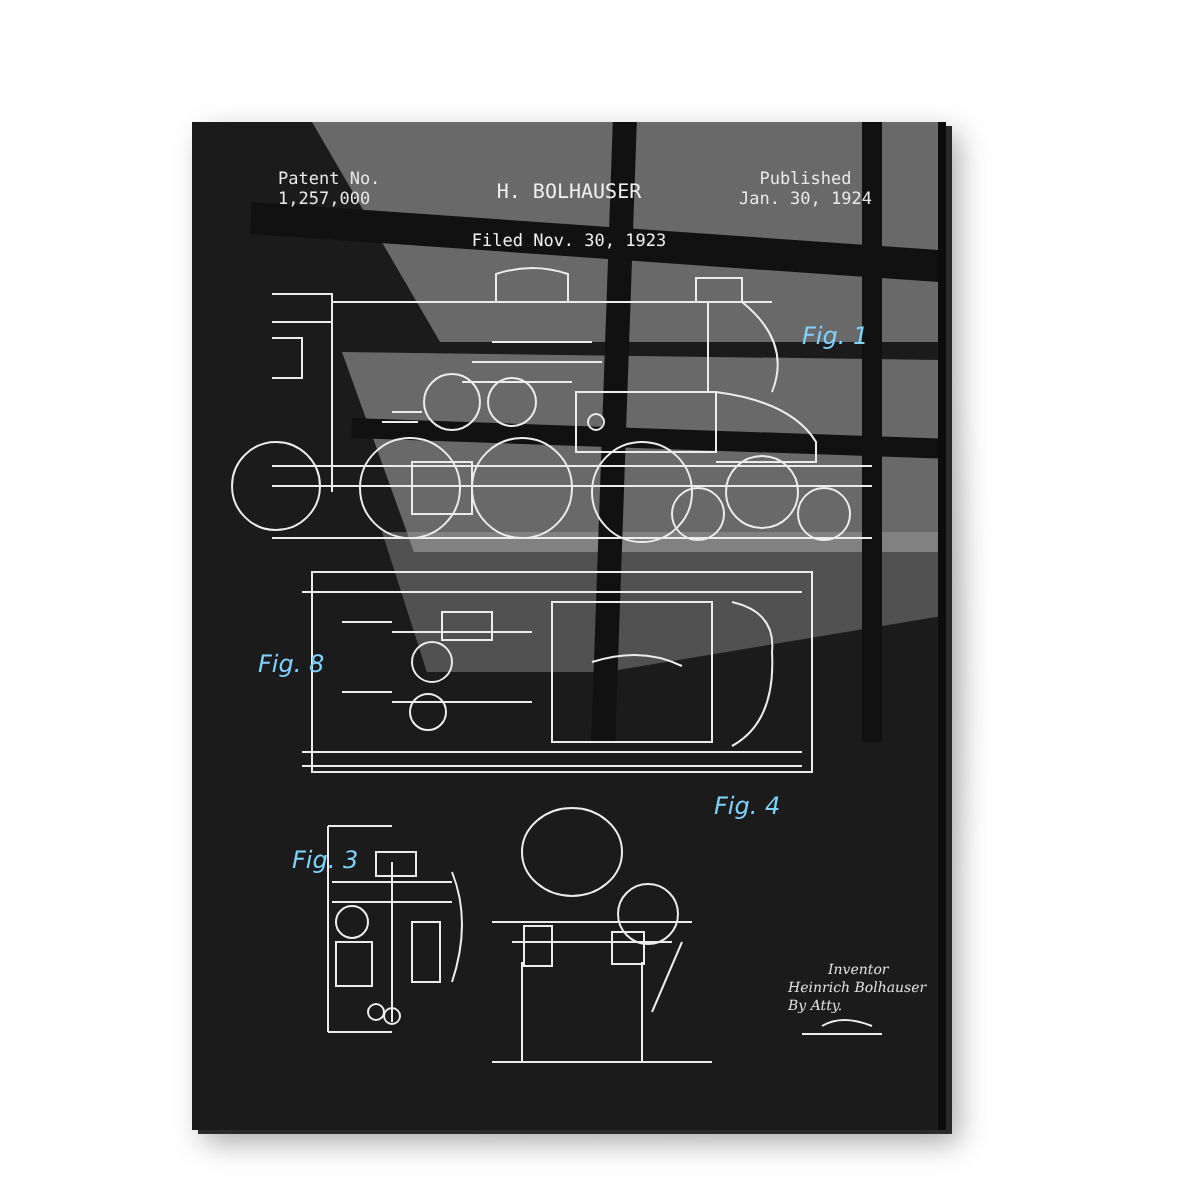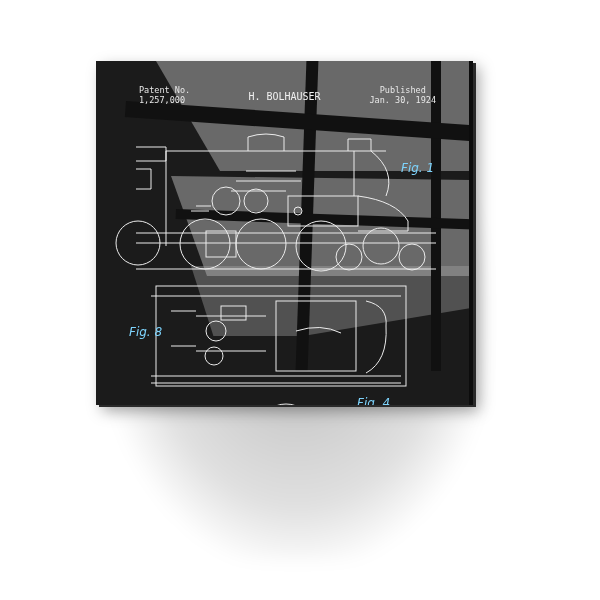--- a/index.html
+++ b/index.html
@@ -1,18 +1,18 @@
 <!DOCTYPE html>
 <html><head>
 <meta charset="utf-8">
 <style>
   html, body { margin:0; padding:0; }
   body { width:600px; height:600px; background:#ffffff; position:relative; overflow:hidden; font-family:"DejaVu Serif", serif; }
   .shadow { position:absolute; left:110px; top:75px; width:375px; height:485px; background:radial-gradient(ellipse at center, rgba(0,0,0,0.28) 0%, rgba(0,0,0,0.12) 55%, rgba(0,0,0,0) 75%); filter:blur(8px); }
-  .panel { position:absolute; left:96px; top:61px; width:377px; height:344px; background:#1b1b1b; overflow:hidden; box-shadow: 3px 2px 0 #2a2a2a, 6px 6px 14px rgba(0,0,0,0.35); }
+  .panel { position:absolute; left:96px; top:61px; width:377px; height:504px; background:#1b1b1b; overflow:hidden; box-shadow: 3px 2px 0 #2a2a2a, 6px 6px 14px rgba(0,0,0,0.35); }
   .panel .edge { position:absolute; right:0; top:0; width:4px; height:100%; background:#0c0c0c; }
   .glare { position:absolute; background:rgba(170,170,170,0.55); }
   .bar { position:absolute; background:#111; }
   .hdr { position:absolute; color:#e8e8e8; font-family:"DejaVu Sans Mono", monospace; font-size:8.5px; line-height:10px; }
   .title { position:absolute; left:0; width:100%; text-align:center; color:#f0f0f0; font-family:"DejaVu Sans Mono", monospace; }
   svg.draw { position:absolute; left:0; top:0; }
   .fig { position:absolute; color:#7dd3fc; font-family:"DejaVu Sans", sans-serif; font-style:italic; font-size:12px; }
   .sig { position:absolute; color:#e0e0e0; font-family:"DejaVu Serif", serif; font-style:italic; font-size:7px; line-height:9px; }
 </style>
 </head>
@@ -33,20 +33,21 @@
 
   <div class="hdr" style="left:43px;top:24px;">
     <div>Patent No.</div>
     <div>1,257,000</div>
   </div>
   <div class="hdr" style="right:37px;top:24px;text-align:center;">
     <div>Published</div>
     <div>Jan. 30, 1924</div>
   </div>
   <div class="title" style="top:30px;font-size:10px;">H. BOLHAUSER</div>
+  <div class="title" style="top:55px;font-size:8.5px;">Filed Nov. 30, 1923</div>
 
   <svg class="draw" width="377" height="484" viewBox="0 0 377 484">
     <g stroke="#ececec" fill="none" stroke-width="1">
 
       <g>
         <path d="M40 86 H70 V100 H40"></path>
           <path d="M40 108 H55 V128 H40"></path>
         <line x1="70" y1="90" x2="290" y2="90"></line>
         <line x1="70" y1="90" x2="70" y2="185"></line>
         <path d="M152 90 V76 Q170 70 188 76 V90"></path>
@@ -114,13 +115,18 @@
 
       <path d="M305 456 H345 M315 452 Q325 446 340 452"></path>
     </g>
   </svg>
 
   <div class="fig" style="left:305px;top:100px;">Fig. 1</div>
   <div class="fig" style="left:33px;top:264px;">Fig. 8</div>
   <div class="fig" style="left:50px;top:362px;">Fig. 3</div>
   <div class="fig" style="left:223px;top:335px;margin-left:38px;">Fig. 4</div>
 
+  <div class="sig" style="left:298px;top:420px;">
+    <div style="padding-left:20px;">Inventor</div>
+    <div>Heinrich Bolhauser</div>
+    <div>By Atty.</div>
+  </div>
 </div>
 
 </body></html>

